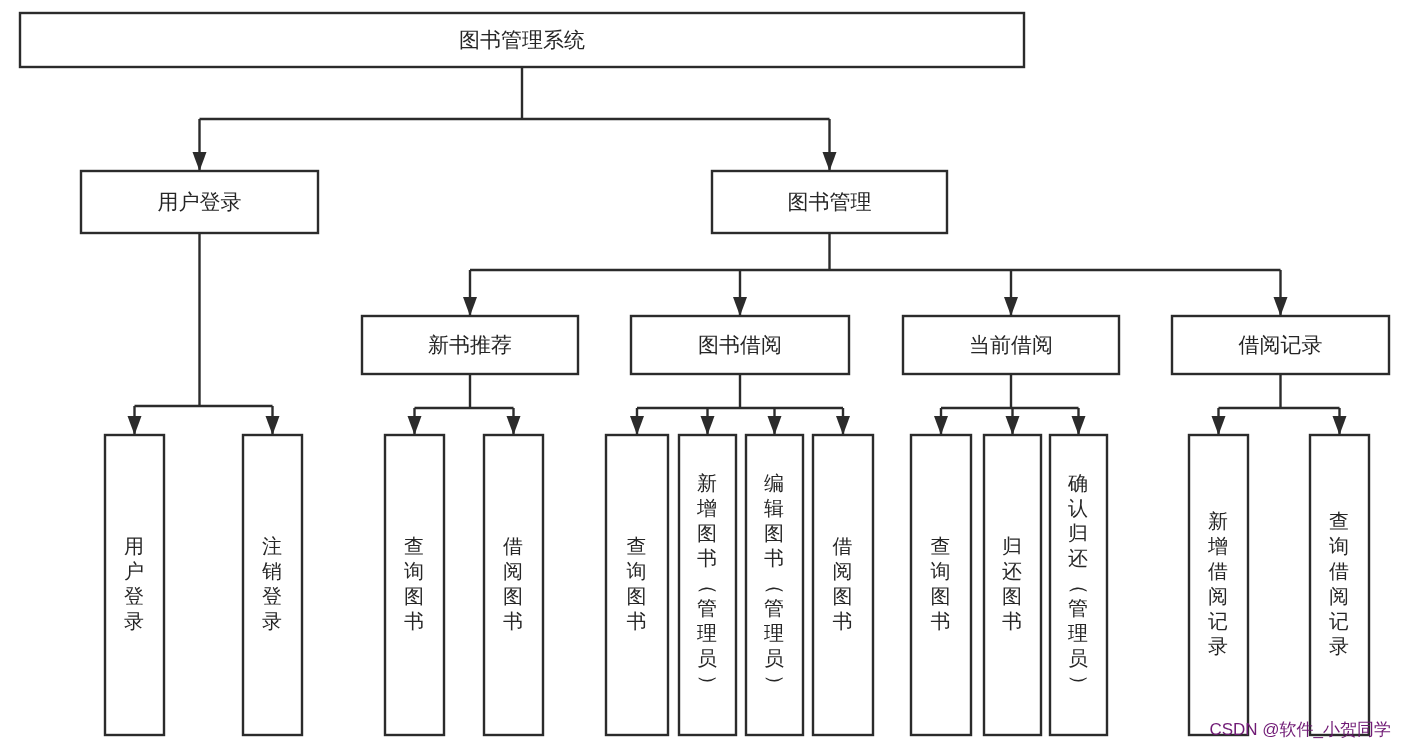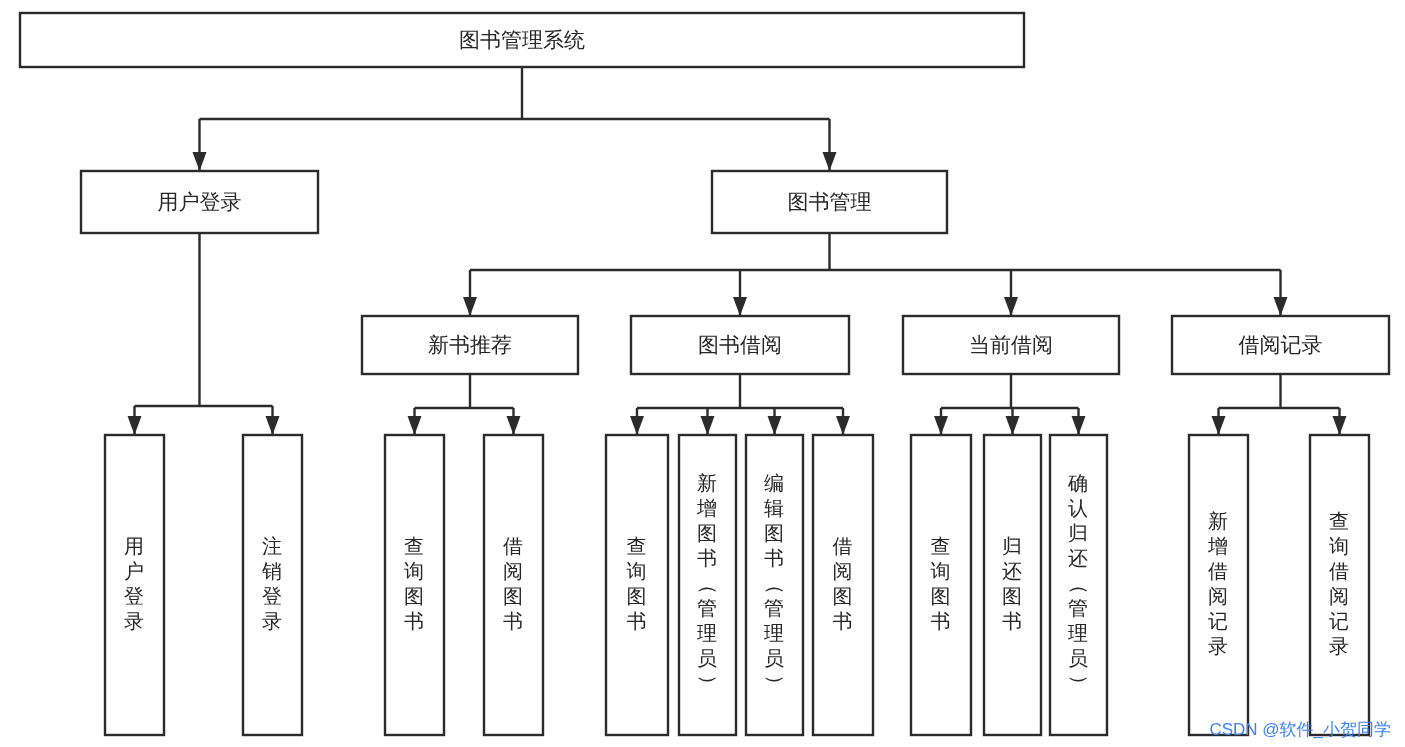--- a/index.html
+++ b/index.html
@@ -53,21 +53,21 @@
   .arrow-head {
     fill: #2b2b2b;
     stroke: none;
   }
   .watermark {
     position: absolute;
     right: 14px;
     bottom: 6px;
     font-family: "Liberation Sans", "DejaVu Sans", sans-serif;
     font-size: 17px;
-    color: #3b82f6;
+    color: #701a75;
     white-space: nowrap;
     user-select: none;
   }
 </style>
 </head>
 <body>
 
 <div id="diagram-root">
 
   <svg class="diagram-canvas" viewBox="0 0 1405 747">

